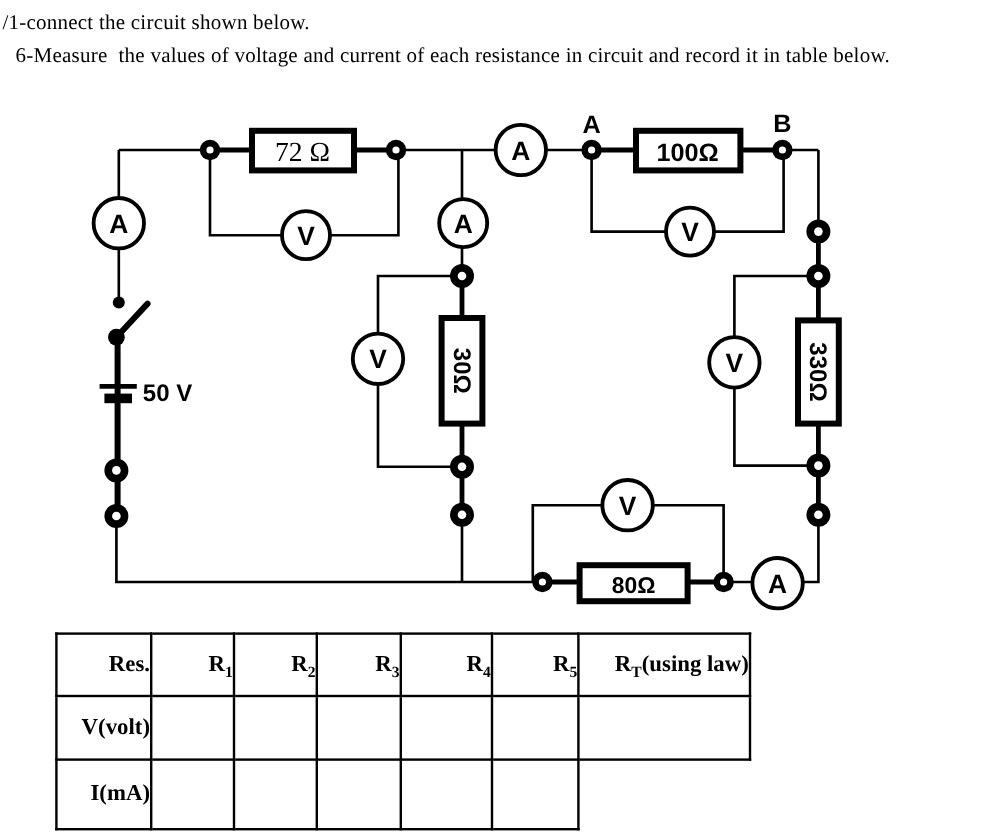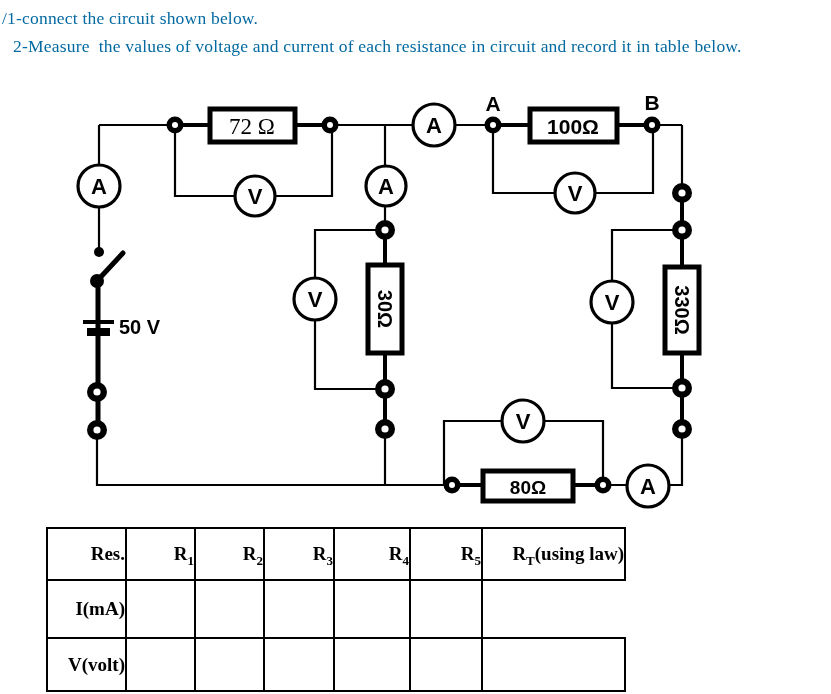--- a/index.html
+++ b/index.html
@@ -1,21 +1,21 @@
 <!DOCTYPE html>
 <html><head>
 <meta charset="utf-8">
 <style>
   html,body { margin:0; padding:0; background:#fff; }
   .page {
     position:relative; width:831px; height:694px; background:#ffffff;
     font-family:"Liberation Serif", serif; color:#000; overflow:hidden;
   }
   .instr {
-    position:absolute; font-size:17.5px; color:#0369a1;
+    position:absolute; font-size:17.5px; color:#000000;
     white-space:pre; letter-spacing:0.2px;
   }
   svg.circuit { position:absolute; left:0; top:90px; }
 
   
   .w2 { stroke:#000; stroke-width:2.2; fill:none; }
   .w4 { stroke:#000; stroke-width:4; fill:none; }
   .w5 { stroke:#000; stroke-width:5; fill:none; }
   .rbox { fill:#fff; stroke:#000; stroke-width:5; }
   .meter { fill:#fff; stroke:#000; stroke-width:3.2; }
@@ -57,21 +57,21 @@
   }
   .ws-table td.ghost { border:none; }
   .ws-table sub { font-size:13px; line-height:0; }
 </style>
 </head>
 <body>
 
 <div class="page">
 
   <div class="instr" style="left:2px;  top:8px;">/1-connect the circuit shown below.</div>
-  <div class="instr" style="left:13px; top:36px;">2-Measure  the values of voltage and current of each resistance in circuit and record it in table below.</div>
+  <div class="instr" style="left:13px; top:36px;">6-Measure  the values of voltage and current of each resistance in circuit and record it in table below.</div>
 
   <svg class="circuit" width="831" height="430" viewBox="0 90 831 430">
 
     <g>
       <path class="w2" d="M99,125 H682"></path>
       <path class="w2" d="M99,125 V252"></path>
       <path class="w2" d="M97,430 V485 H452"></path>
       <path class="w2" d="M603,485 H682 V429"></path>
       <path class="w2" d="M385,125 V230"></path>
       <path class="w2" d="M385,429 V485"></path>
@@ -246,34 +246,34 @@
     <tbody>
         <tr style="height:52px">
       <td><span>Res.</span><sub></sub><span></span></td>
       <td><span>R</span><sub>1</sub><span></span></td>
       <td><span>R</span><sub>2</sub><span></span></td>
       <td><span>R</span><sub>3</sub><span></span></td>
       <td><span>R</span><sub>4</sub><span></span></td>
       <td><span>R</span><sub>5</sub><span></span></td>
       <td><span>R</span><sub>T</sub><span>(using law)</span></td>
     </tr>
+    <tr style="height:53px">
+      <td>V(volt)</td>
+      <td></td>
+      <td></td>
+      <td></td>
+      <td></td>
+      <td></td>
+      <td></td>
+    </tr>
     <tr style="height:58px">
       <td>I(mA)</td>
       <td></td>
       <td></td>
       <td></td>
       <td></td>
       <td></td>
       <td class="ghost"></td>
-    </tr>
-    <tr style="height:53px">
-      <td>V(volt)</td>
-      <td></td>
-      <td></td>
-      <td></td>
-      <td></td>
-      <td></td>
-      <td></td>
     </tr>
   </tbody>
     </table>
 
 </div>
 
 </body></html>

